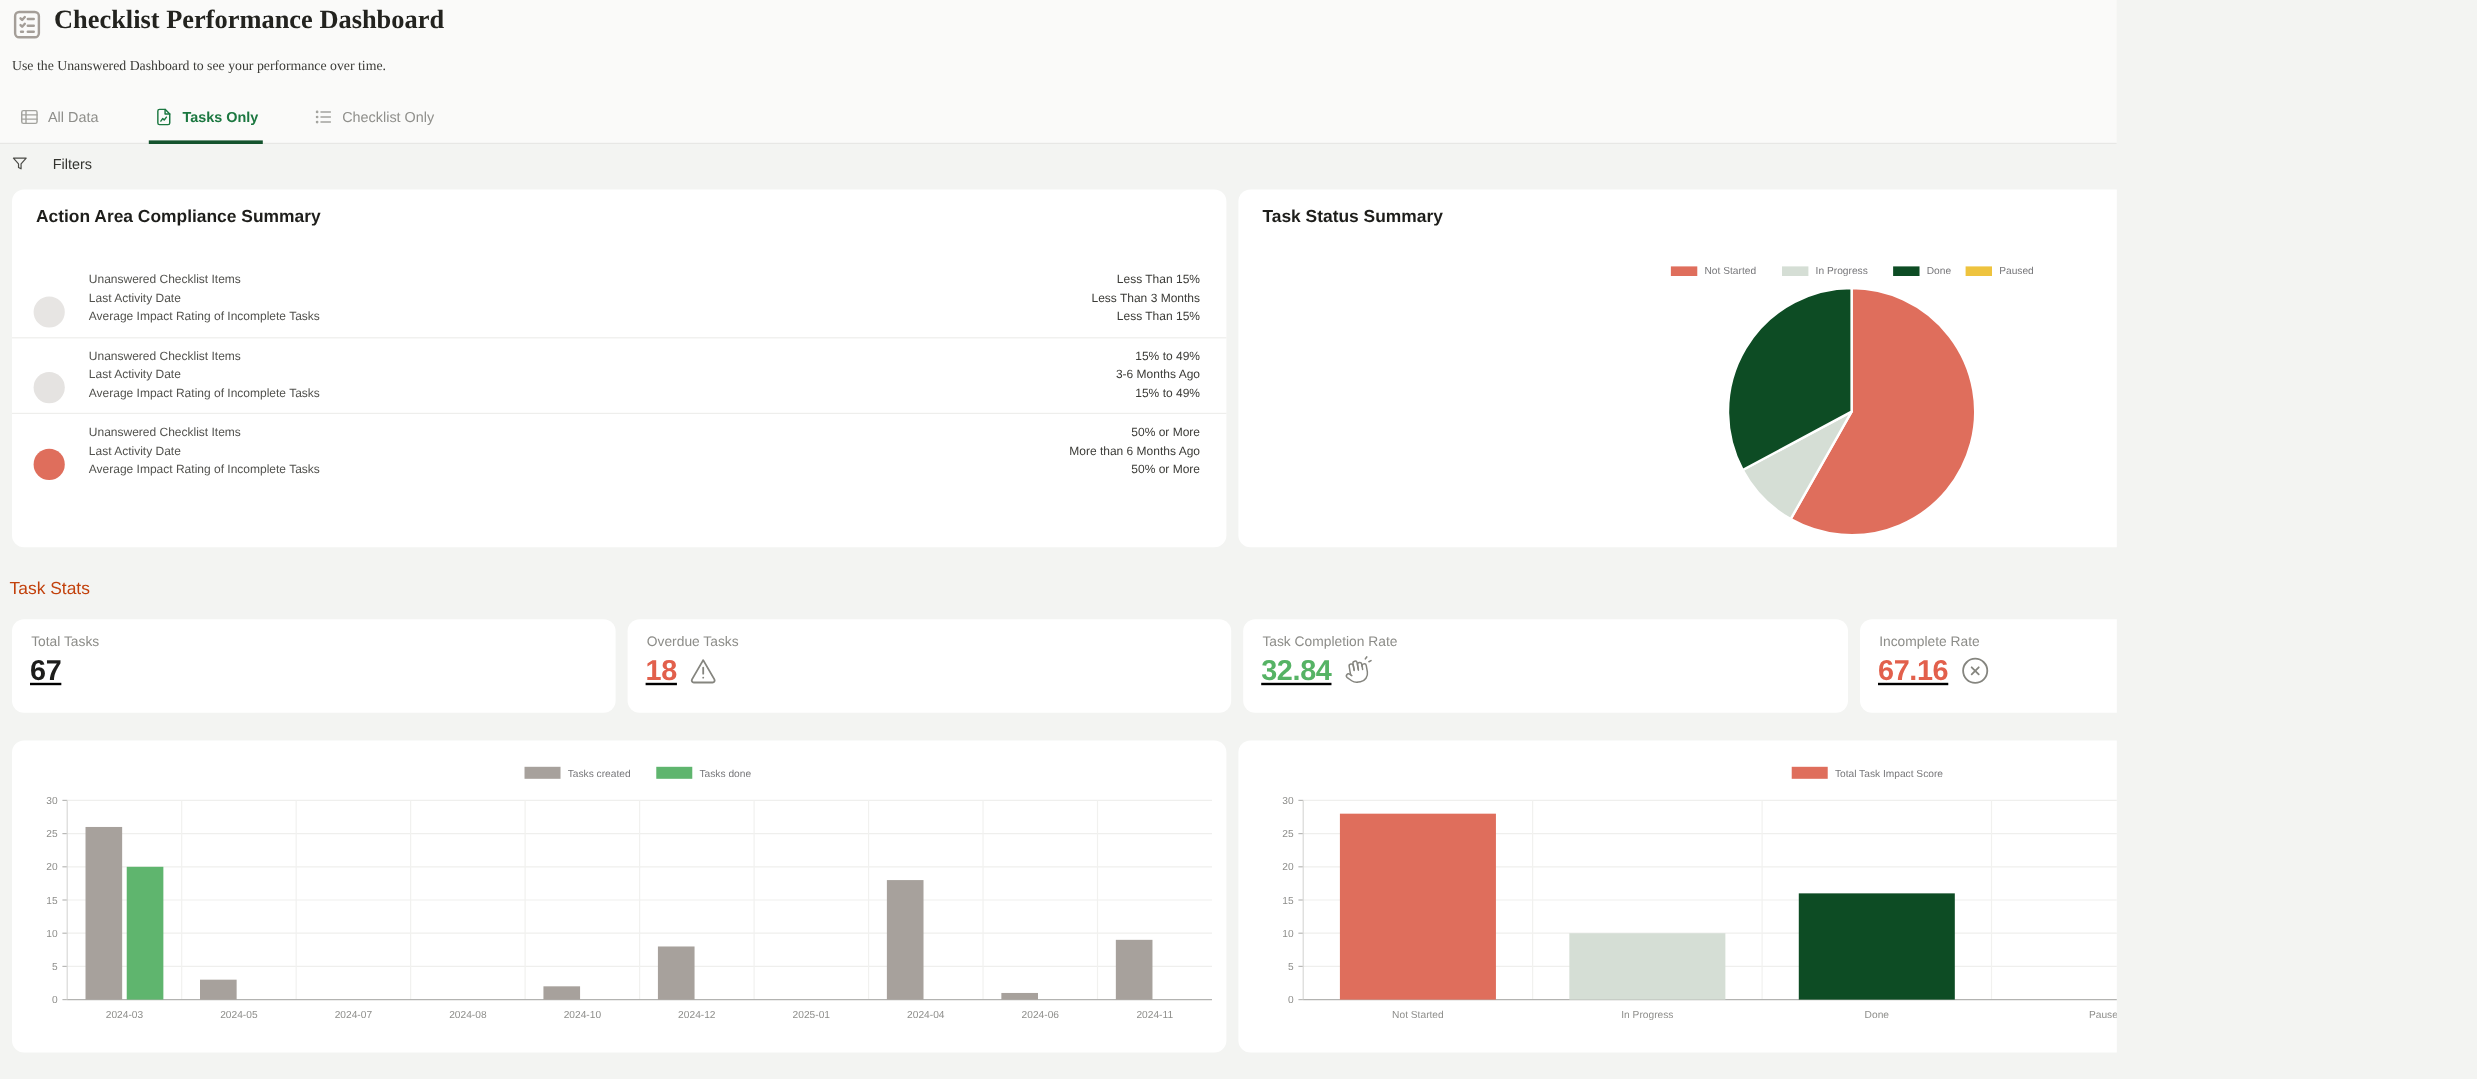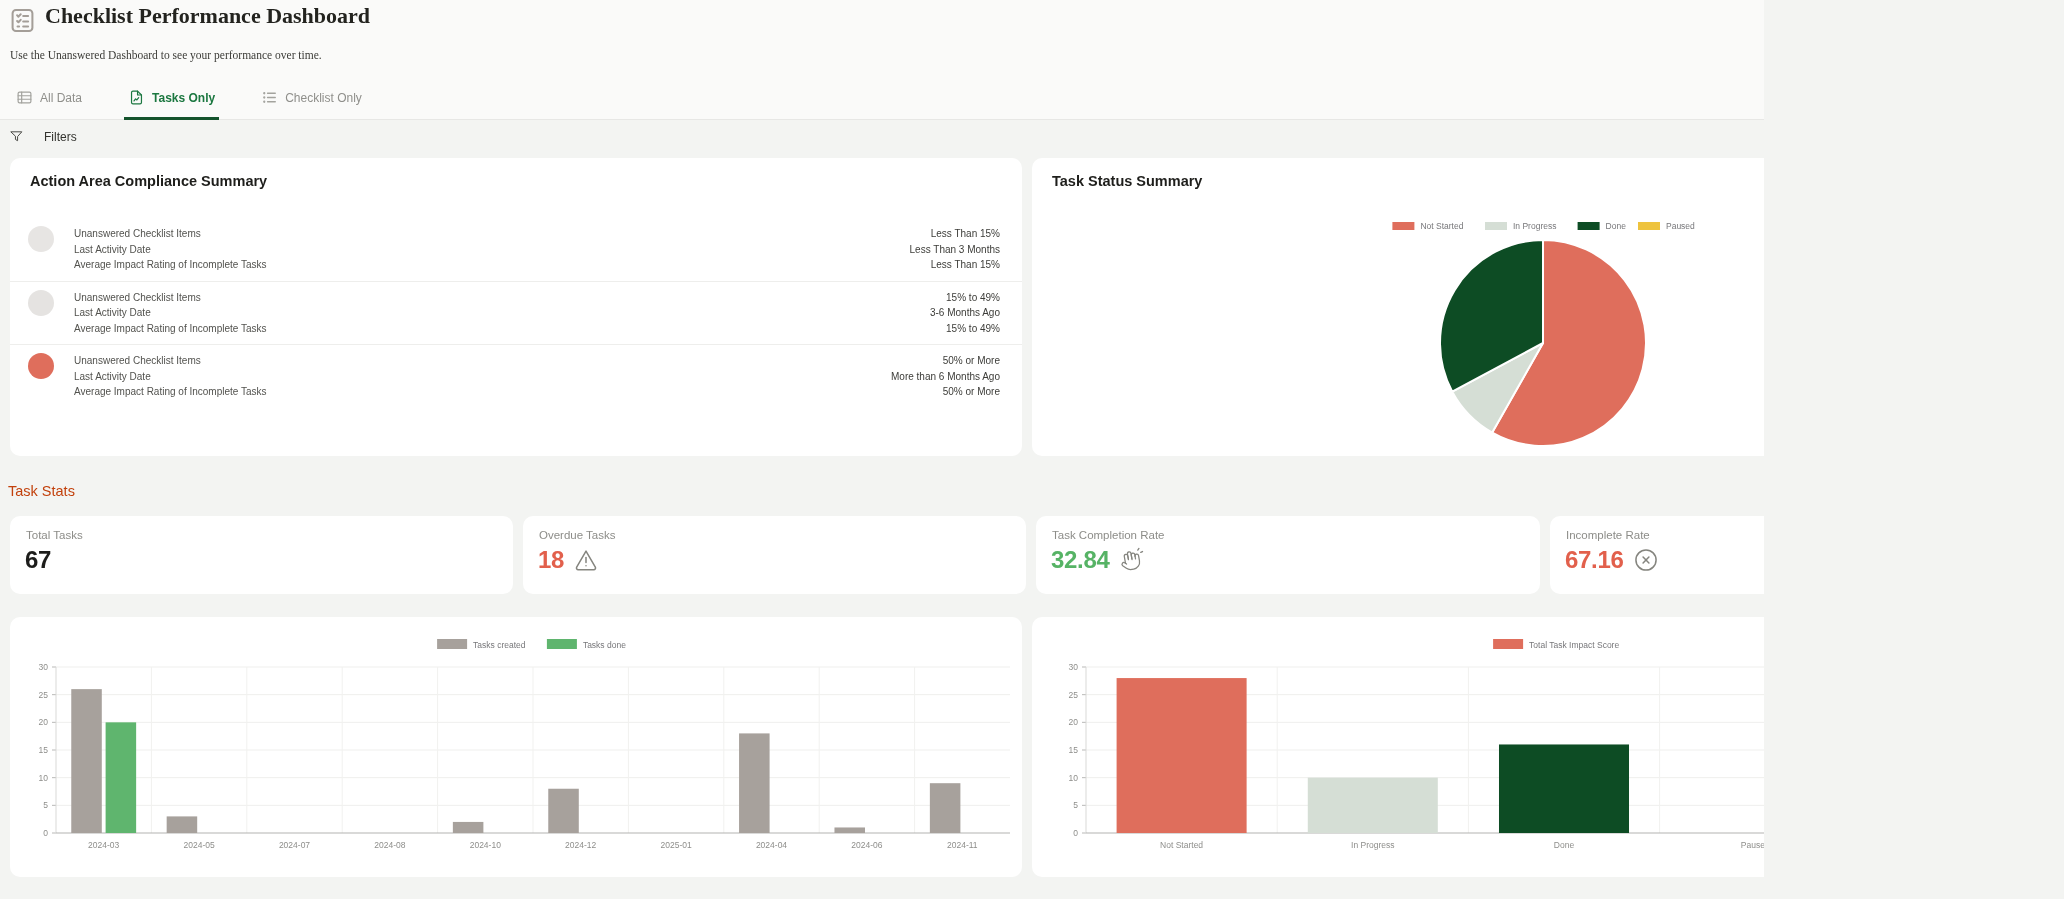--- a/index.html
+++ b/index.html
@@ -27,37 +27,37 @@
                  align-items:center; gap:20px; font-size:12px; color:#33332f; cursor:pointer; }
   .filters-row svg { width:15px; height:15px; }
 
   
   .card { position:absolute; background:#ffffff; border-radius:10px; }
   .card-title { position:absolute; left:20px; top:15px; font-size:14.5px;
                 font-weight:700; color:#1e1e1b; }
 
   #card-compliance { left:10px; top:158px; width:1012px; height:298px; }
   .comp-rows { position:absolute; left:0; right:0; top:60px; }
-  .comp-row { display:flex; align-items:flex-start; padding:8px 22px 8px 18px; }
+  .comp-row { display:flex; align-items:flex-end; padding:8px 22px 8px 18px; }
   .comp-row + .comp-row { border-top:1px solid #eeeeec; }
   .comp-dot { width:26px; height:26px; border-radius:50%; flex:0 0 auto; margin-right:20px; }
   .comp-lines { flex:1; display:flex; flex-direction:column; }
   .comp-line { display:flex; justify-content:space-between; font-size:10px; line-height:15.5px; }
   .comp-label { color:#52524e; }
   .comp-value { color:#3c3c38; }
 
   #card-pie { left:1032px; top:158px; width:1022px; height:298px; }
   #card-pie svg { position:absolute; left:0; top:0; }
 
   .section-heading { position:absolute; left:8px; top:483px; font-size:14.5px;
                      font-weight:400; color:#c2410c; }
 
   .stat-card { position:absolute; top:516px; height:78px; background:#fff; border-radius:10px; }
   .stat-label { position:absolute; left:16px; top:13px; font-size:11.5px; color:#8d8d89; }
-  .stat-value-row { position:absolute; left:15px; top:30px; display:flex; align-items:center; gap:9px; }
+  .stat-value-row { position:absolute; left:15px; top:30px; display:flex; gap:9px;text-decoration:underline; }
   .stat-value { font-size:24px; font-weight:700; letter-spacing:-0.3px; }
   .stat-icon { width:26px; height:26px; }
 
   .chart-card { top:617px; height:260px; }
   #chart-card-left  { left:10px;   width:1012px; }
   #chart-card-right { left:1032px; width:1022px; }
   .chart-card svg { position:absolute; left:0; top:0; }
 </style>
 </head>
 <body>

